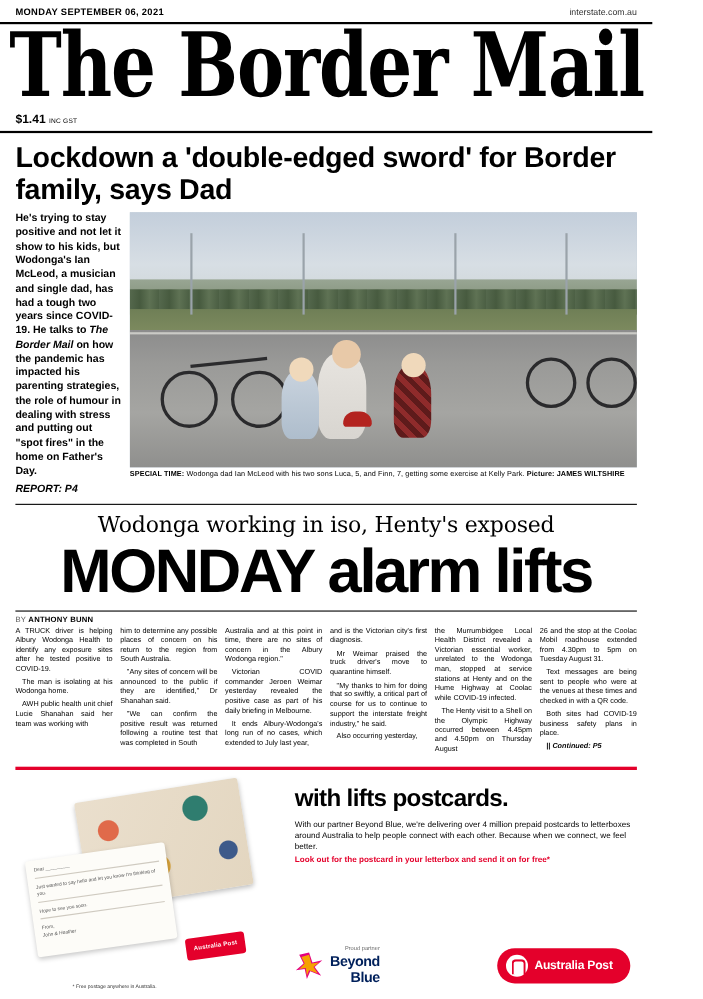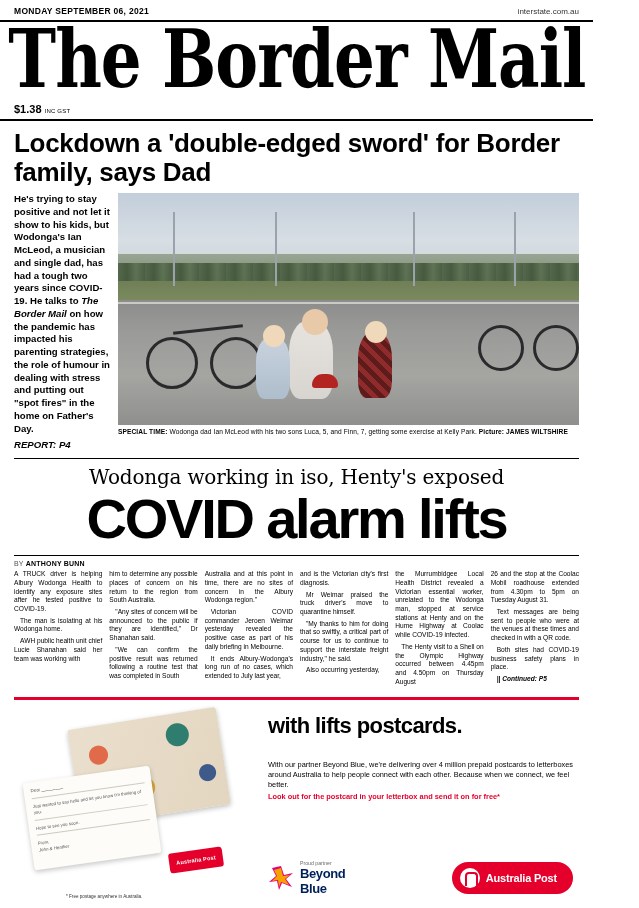--- a/index.html
+++ b/index.html
@@ -291,38 +291,38 @@
     position: relative;
   }
   .ad-head {
     font-family: "Liberation Sans", sans-serif;
     font-weight: bold;
     font-size: 22px;
     line-height: 1.06;
     letter-spacing: -0.6px;
   }
   .ad-sub {
-    margin-top: 22px;
+    margin-top: 7px;
     font-size: 7.4px;
     line-height: 1.38;
   }
   .ad-cta {
     margin-top: 2px;
     font-size: 7.4px;
     font-weight: bold;
     color: #e4002b;
   }
   .ad-logos {
     position: absolute;
     left: 6px; right: 6px; bottom: 8px;
     display: flex;
     align-items: center;
     justify-content: space-between;
   }
-  .bb-logo { display: flex; align-items: center; gap: 6px; }
+  .bb-logo { display: flex; align-items: center; gap: 6px; text-align: right; }
   .bb-star { width: 26px; height: 26px; position: relative; }
   .bb-text { font-size: 7px; line-height: 1.15; }
   .bb-text .pp { font-size: 5.2px; color: #6b6b6b; }
   .bb-text .bb { font-size: 13px; font-weight: bold; color: #00205b; letter-spacing: -0.4px; }
   .auspost {
     display: flex; align-items: center; gap: 6px;
     background: #e4002b; color: #fff;
     border-radius: 18px;
     padding: 6px 16px 6px 8px;
   }
@@ -347,21 +347,21 @@
   <div class="dateline-bar">
     <div class="dateline">MONDAY SEPTEMBER 06, 2021</div>
     <div class="website">interstate.com.au</div>
   </div>
 
   <div class="masthead">
     <span class="masthead-inner">The Border Mail</span>
   </div>
 
   <div class="price-bar">
-    <span class="price">$1.38</span>
+    <span class="price">$1.41</span>
     <span class="price-note">INC GST</span>
   </div>
 
   <div class="lead">
     <div class="lead-head">Lockdown a 'double-edged sword' for Border family, says Dad</div>
     <div class="lead-body">
       <div class="lead-text">
         <span>He's trying to stay positive and not let it show to his kids, but Wodonga's Ian McLeod, a musician and single dad, has had a tough two years since COVID-19. He talks to </span><span class="ital">The Border Mail</span><span> on how the pandemic has impacted his parenting strategies, the role of humour in dealing with stress and putting out "spot fires" in the home on Father's Day.</span>
         <div class="lead-report">REPORT:  P4</div>
       </div>
@@ -396,21 +396,21 @@
         <div class="caption">
           <b>SPECIAL TIME:</b><span> Wodonga dad Ian McLeod with his two sons Luca, 5, and Finn, 7, getting some exercise at Kelly Park. </span><b>Picture: JAMES WILTSHIRE</b>
         </div>
       </div>
     </div>
   </div>
 
   <div class="rule-thin"></div>
 
   <div class="kicker">Wodonga working in iso, Henty's exposed</div>
-  <div class="splash">COVID alarm lifts</div>
+  <div class="splash">MONDAY alarm lifts</div>
   <div class="rule-splash"></div>
 
   <div class="byline">
     <span class="by">BY</span>
     <span class="name">ANTHONY BUNN</span>
   </div>
 
   <div class="cols">
     <div class="col">
       <p class="first">A TRUCK driver is helping Albury Wodonga Health to identify any exposure sites after he tested positive to COVID-19.</p>

